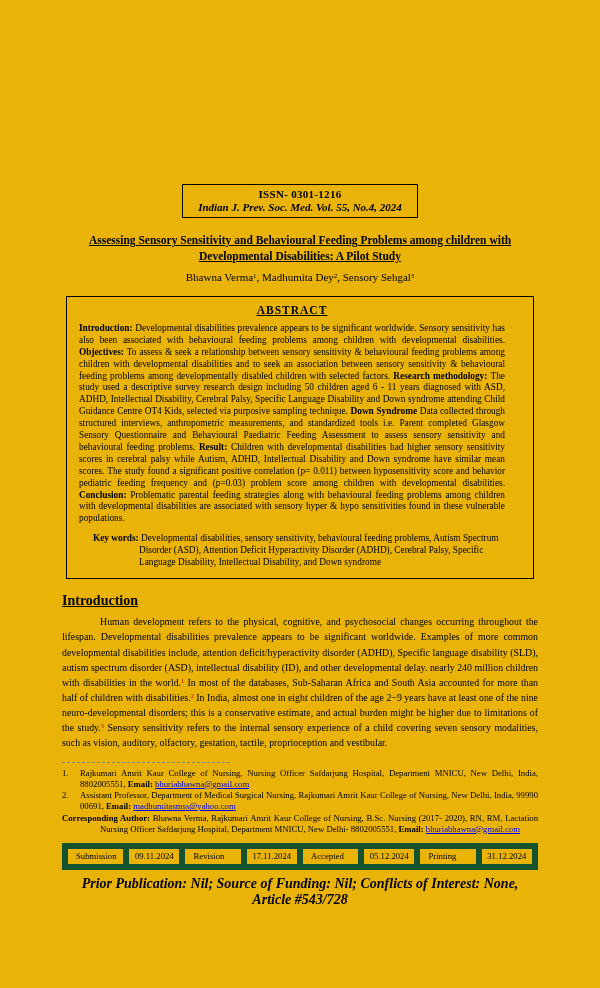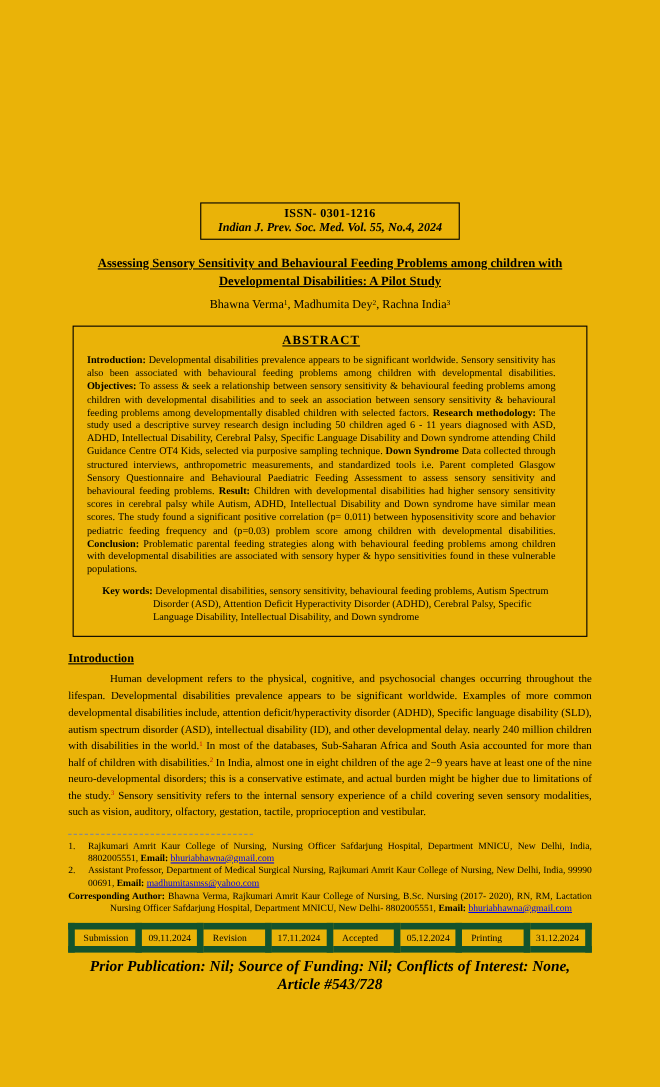--- a/index.html
+++ b/index.html
@@ -31,21 +31,21 @@
   }
   .abstract-body {
     margin-top:7px; font-size:9.3px; line-height:1.28; text-align:justify;
   }
   .keywords {
     margin-top:7px; font-size:9.3px; line-height:1.3;
     padding-left:60px; text-indent:-46px; text-align:left;
   }
   
   .intro-heading {
-    margin-top:14px; font-weight:bold; font-size:11px; text-decoration:underline;
+    margin-top:14px; font-weight:bold; font-size:14px; text-decoration:underline;
   }
   .intro-body {
     margin-top:5px; font-size:9.9px; line-height:1.52; text-align:justify; text-indent:38px;
   }
   
   .footnote-separator {
     margin-top:12px; width:168px; border-top:1px dashed #8a8a8a; height:0;
   }
   .footnotes { margin-top:5px; font-size:8.7px; line-height:1.24; text-align:justify; }
   .footnote { padding-left:18px; text-indent:-18px; margin-top:1px; }
@@ -73,21 +73,21 @@
 
 <div class="page">
 
   <div class="header-box">
     <div class="issn-line">ISSN- 0301-1216</div>
     <div class="journal-line">Indian J. Prev. Soc. Med. Vol. 55, No.4, 2024</div>
   </div>
 
   <div class="paper-title">Assessing Sensory Sensitivity and Behavioural Feeding Problems among children with Developmental Disabilities: A Pilot Study</div>
 
-  <div class="authors-line"><span>Bhawna Verma</span><sup>1</sup><span>, Madhumita Dey</span><sup>2</sup><span>, Rachna India</span><sup>3</sup></div>
+  <div class="authors-line"><span>Bhawna Verma</span><sup>1</sup><span>, Madhumita Dey</span><sup>2</sup><span>, Sensory Sehgal</span><sup>3</sup></div>
 
   <div class="abstract-box">
     <div class="abstract-heading">ABSTRACT</div>
     <div class="abstract-body"><span style="font-weight: bold;">Introduction: </span><span>Developmental disabilities prevalence appears to be significant worldwide. Sensory sensitivity has also been associated with behavioural feeding problems among children with developmental disabilities. </span><span style="font-weight: bold;">Objectives: </span><span>To assess &amp; seek a relationship between sensory sensitivity &amp; behavioural feeding problems among children with developmental disabilities and to seek an association between sensory sensitivity &amp; behavioural feeding problems among developmentally disabled children with selected factors. </span><span style="font-weight: bold;">Research methodology: </span><span>The study used a descriptive survey research design including 50 children aged 6 - 11 years diagnosed with ASD, ADHD, Intellectual Disability, Cerebral Palsy, Specific Language Disability and Down syndrome attending Child Guidance Centre OT4 Kids, selected via purposive sampling technique. </span><span style="font-weight: bold;">Down Syndrome </span><span>Data collected through structured interviews, anthropometric measurements, and standardized tools i.e. Parent completed Glasgow Sensory Questionnaire and Behavioural Paediatric Feeding Assessment to assess sensory sensitivity and behavioural feeding problems. </span><span style="font-weight: bold;">Result: </span><span>Children with developmental disabilities had higher sensory sensitivity scores in cerebral palsy while Autism, ADHD, Intellectual Disability and Down syndrome have similar mean scores. The study found a significant positive correlation (p= 0.011) between hyposensitivity score and behavior pediatric feeding frequency and (p=0.03) problem score among children with developmental disabilities. </span><span style="font-weight: bold;">Conclusion: </span><span>Problematic parental feeding strategies along with behavioural feeding problems among children with developmental disabilities are associated with sensory hyper &amp; hypo sensitivities found in these vulnerable populations.</span></div>
     <div class="keywords"><span style="font-weight: bold;">Key words: </span><span>Developmental disabilities, sensory sensitivity, behavioural feeding problems, Autism Spectrum Disorder (ASD), Attention Deficit Hyperactivity Disorder (ADHD), Cerebral Palsy, Specific Language Disability, Intellectual Disability, and Down syndrome</span></div>
   </div>
 
   <div class="intro-heading">Introduction</div>
   <div class="intro-body"><span>Human development refers to the physical, cognitive, and psychosocial changes occurring throughout the lifespan. Developmental disabilities prevalence appears to be significant worldwide. Examples of more common developmental disabilities include, attention deficit/hyperactivity disorder (ADHD), Specific language disability (SLD), autism spectrum disorder (ASD), intellectual disability (ID), and other developmental delay. nearly 240 million children with disabilities in the world.</span><sup style="color: rgb(204, 0, 0);">1</sup><span> In most of the databases, Sub-Saharan Africa and South Asia accounted for more than half of children with disabilities.</span><sup style="color: rgb(204, 0, 0);">2</sup><span> In India, almost one in eight children of the age 2−9 years have at least one of the nine neuro-developmental disorders; this is a conservative estimate, and actual burden might be higher due to limitations of the study.</span><sup style="color: rgb(204, 0, 0);">3</sup><span> Sensory sensitivity refers to the internal sensory experience of a child covering seven sensory modalities, such as vision, auditory, olfactory, gestation, tactile, proprioception and vestibular.</span></div>
 

